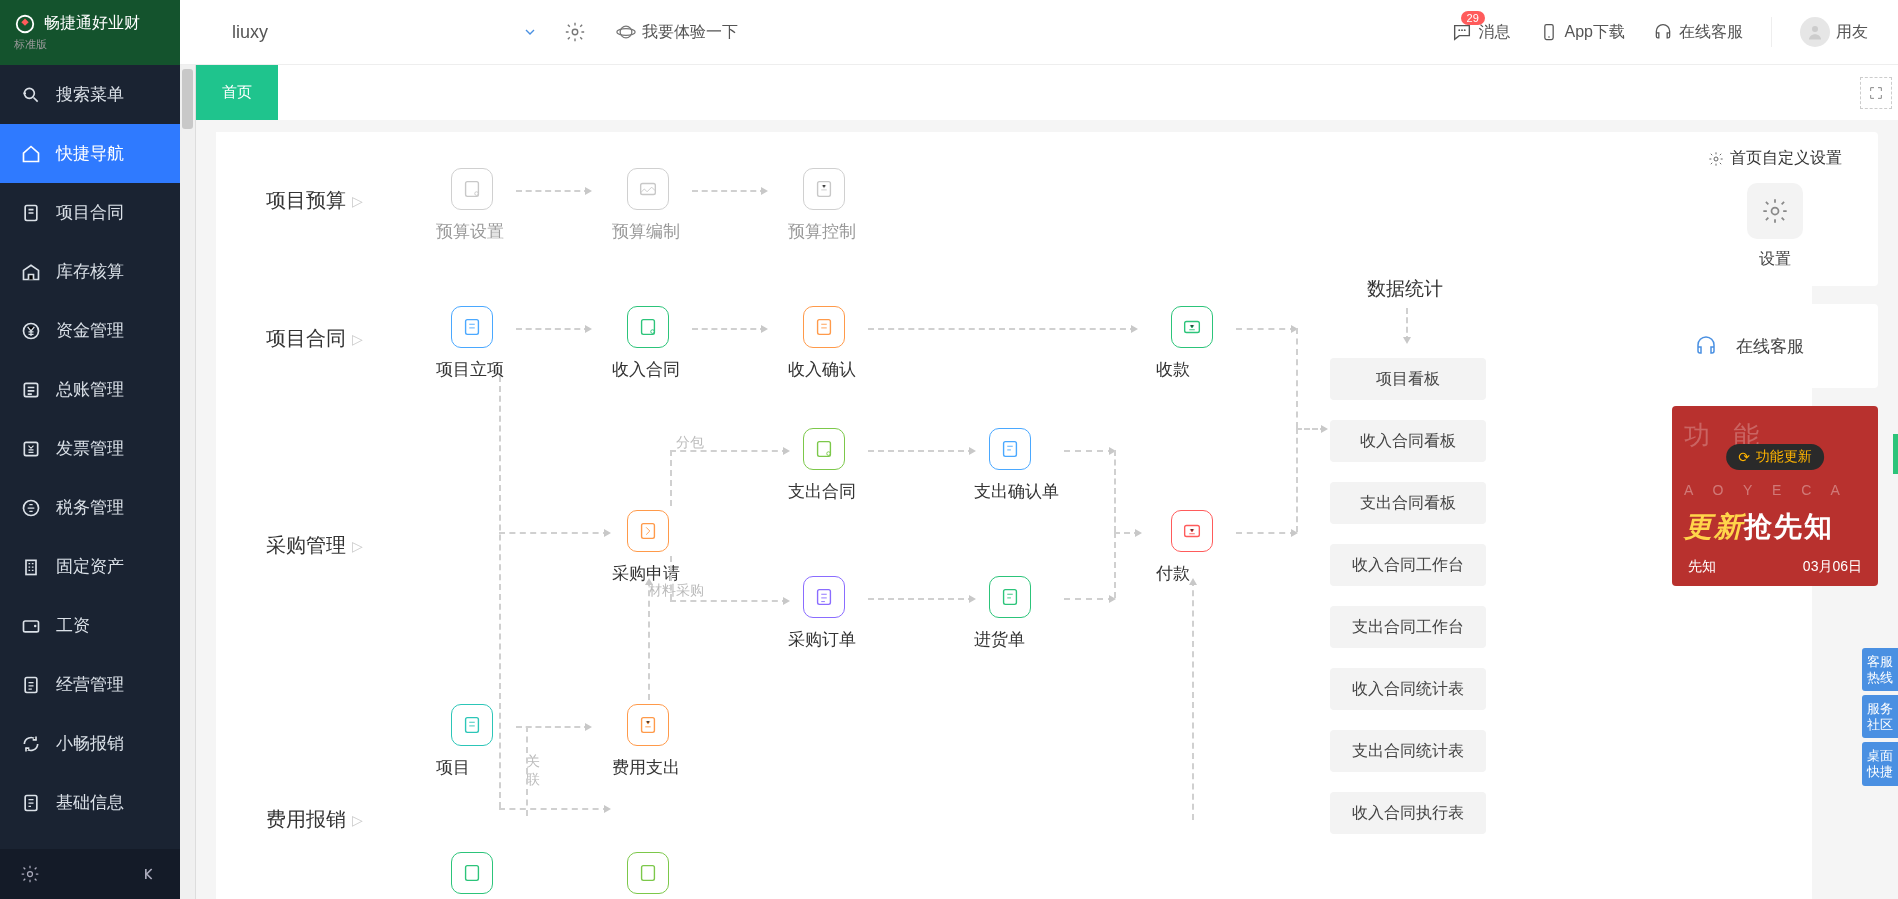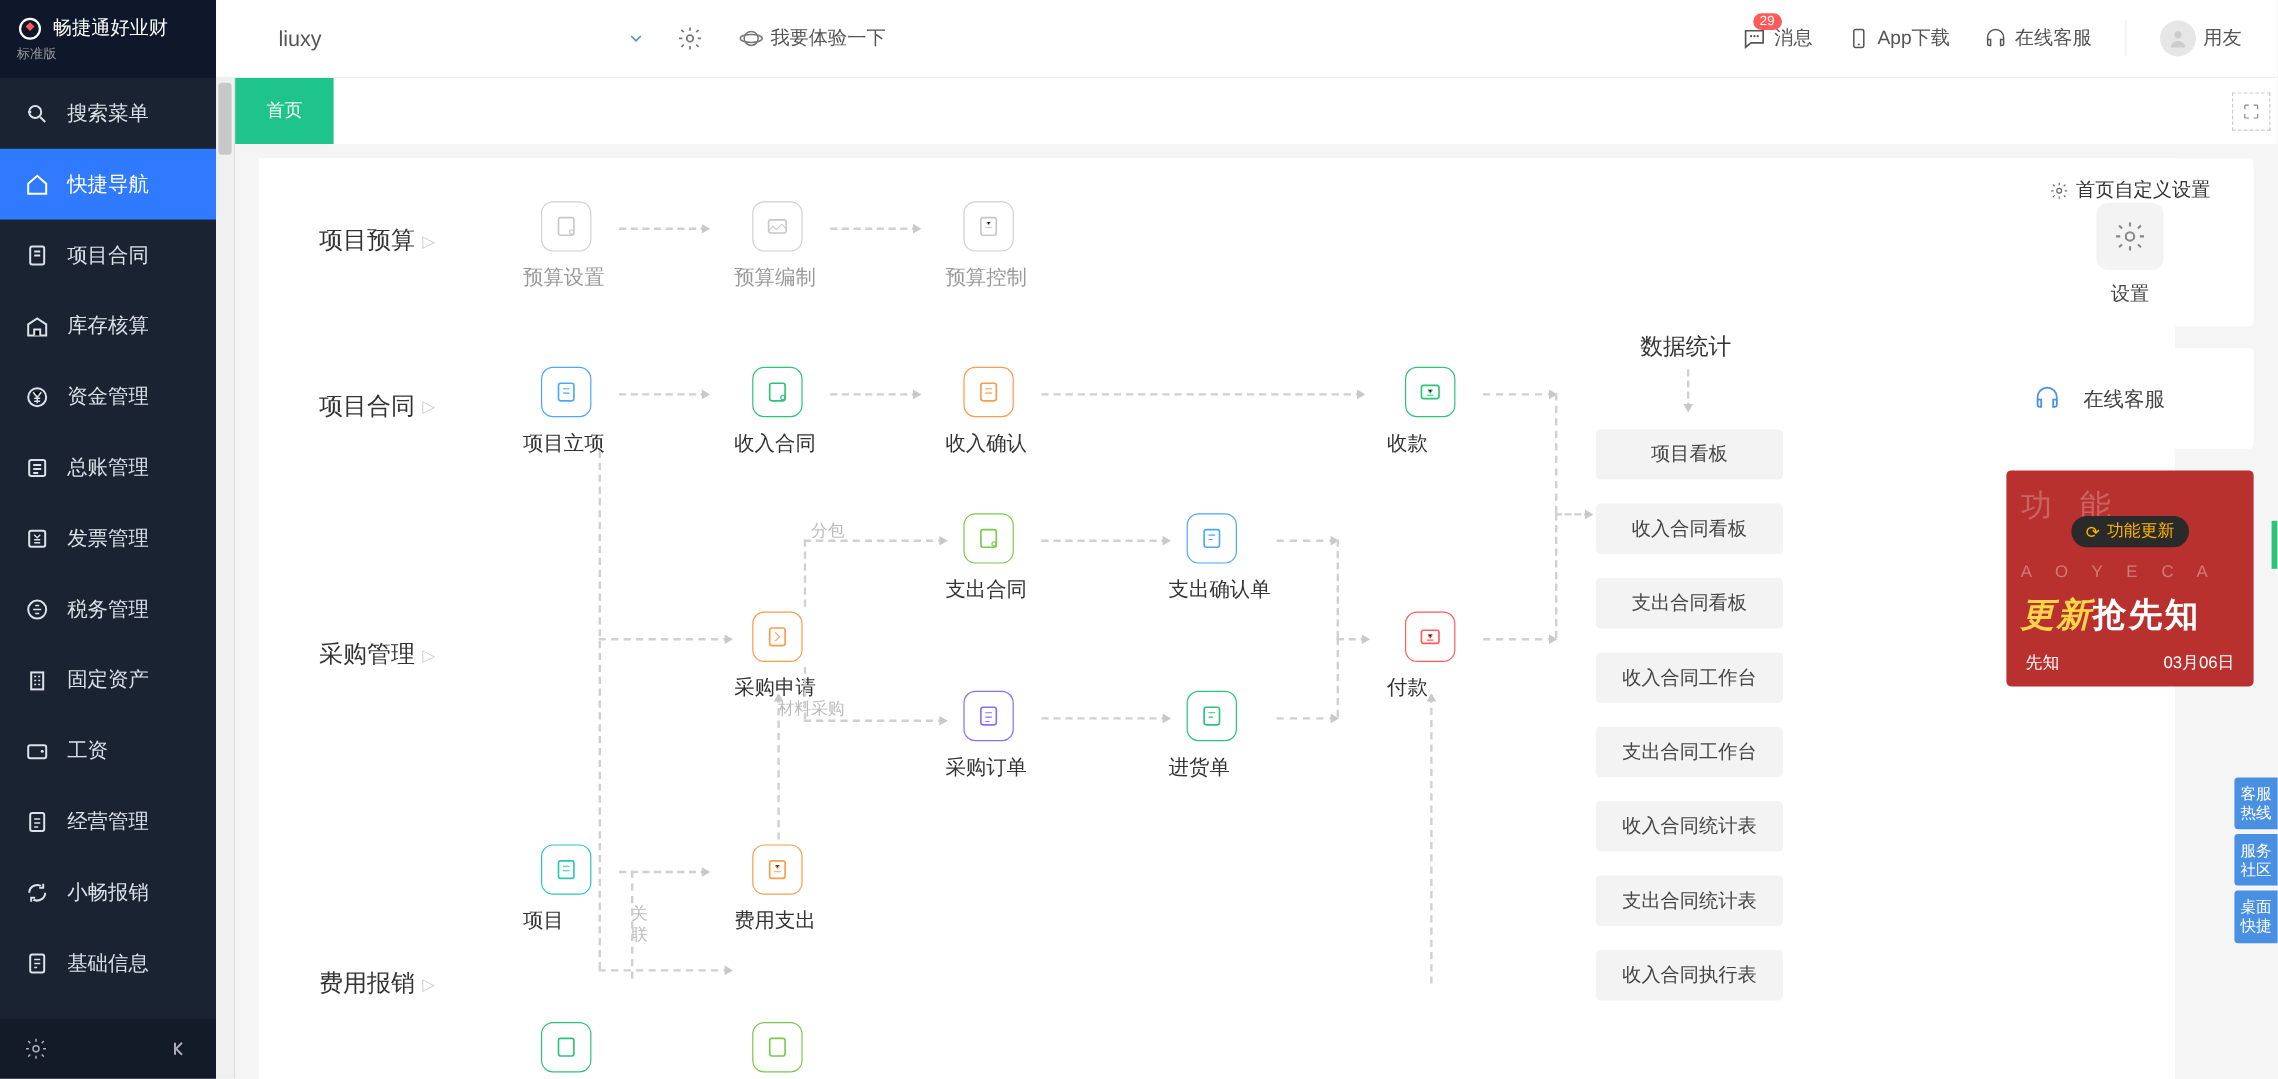--- a/index.html
+++ b/index.html
@@ -1,20 +1,20 @@
 <!DOCTYPE html>
 <html><head>
 <meta charset="utf-8">
 <style>
 * { margin: 0; padding: 0; box-sizing: border-box; font-family: "Microsoft YaHei", sans-serif; }
 body { background: #f5f5f5; overflow: hidden; width: 1898px; height: 899px; position: relative; }
 
 
 .topbar { height: 65px; background: #fff; display: flex; align-items: center; border-bottom: 1px solid #eee; }
-.brand-wrap { width: 180px; height: 65px; background: #0f172a; display: flex; flex-direction: column; justify-content: center; padding-left: 14px; color: #fff; }
+.brand-wrap { width: 180px; height: 65px; background: #14532d; display: flex; flex-direction: column; justify-content: center; padding-left: 14px; color: #fff; }
 .brand { display: flex; align-items: center; gap: 8px; font-size: 16px; }
 .brand-sub { font-size: 11px; color: #999; margin-top: 2px; }
 .logo-icon { width: 22px; height: 22px; }
 .userbox { display: flex; align-items: center; gap: 8px; margin-left: 40px; width: 330px; height: 44px; padding: 0 12px; font-size: 18px; color: #555; position: relative; }
 .userbox .chev { margin-left: auto; color: #4a90e2; }
 .gear-top { margin-left: 14px; color: #777; }
 .exp-btn { display: flex; align-items: center; gap: 6px; margin-left: 30px; color: #555; font-size: 16px; }
 .top-right { margin-left: auto; display: flex; align-items: center; gap: 28px; padding-right: 30px; }
 .top-link { display: flex; align-items: center; gap: 6px; color: #555; font-size: 16px; position: relative; }
 .badge { position: absolute; top: -10px; left: 10px; background: #ff5b5b; color: #fff; border-radius: 10px; padding: 1px 6px; font-size: 11px; }
@@ -58,21 +58,21 @@
 .arrow-v.arrow-up::after { content: ""; position: absolute; left: -5px; top: -2px; width: 0; height: 0; border-bottom: 7px solid #c8c8c8; border-left: 4px solid transparent; border-right: 4px solid transparent; }
 .arrow-v.arrow-down::after { content: ""; position: absolute; left: -5px; bottom: -2px; width: 0; height: 0; border-top: 7px solid #c8c8c8; border-left: 4px solid transparent; border-right: 4px solid transparent; }
 
 .stats-title { position: absolute; font-size: 19px; color: #333; }
 .btn-row { position: absolute; width: 156px; left: 1114px; display: flex; flex-direction: column; gap: 20px; }
 .btn-row button { height: 42px; background: #f3f3f3; border: none; border-radius: 4px; font-size: 16px; color: #444; cursor: pointer; }
 
 
 .rightcol { position: absolute; right: 20px; top: 12px; width: 206px; bottom: 0; display: flex; flex-direction: column; gap: 18px; }
 .r-card { background: #fff; border-radius: 4px; padding: 16px; }
-.r-title { display: flex; align-items: center; gap: 6px; font-size: 16px; color: #333; justify-content: center; }
+.r-title { display: flex; align-items: center; gap: 6px; font-size: 16px; color: #333; margin-bottom: 14px; justify-content: center; }
 .gear-big { width: 56px; height: 56px; border-radius: 10px; background: #f3f3f3; margin: 0 auto 10px; display: flex; align-items: center; justify-content: center; color: #888; }
 .r-setting-label { text-align: center; font-size: 16px; color: #444; }
 .r-link { display: flex; align-items: center; gap: 16px; padding: 12px 4px; font-size: 17px; color: #444; }
 .r-link .ic { width: 28px; height: 28px; color: #4a90e2; display: flex; align-items: center; justify-content: center; }
 
 .promo { background: #b8312e; color: #fff; height: 180px; border-radius: 4px; position: relative; overflow: hidden; padding: 16px; }
 .promo .upd { position: absolute; top: 38px; left: 50%; transform: translateX(-50%); background: #2a2a2a; color: #ffb400; padding: 4px 12px; border-radius: 14px; font-size: 14px; display: flex; align-items: center; gap: 6px; }
 .promo .big { position: absolute; bottom: 40px; left: 12px; right: 12px; font-size: 28px; font-weight: bold; letter-spacing: 2px; text-align: left; }
 .promo .big .y { color: #ffd54a; font-style: italic; }
 .promo .foot { position: absolute; bottom: 10px; left: 16px; right: 16px; display: flex; justify-content: space-between; font-size: 14px; }

